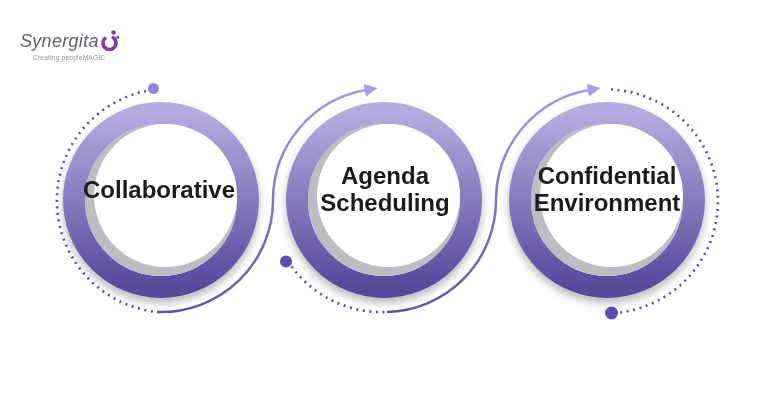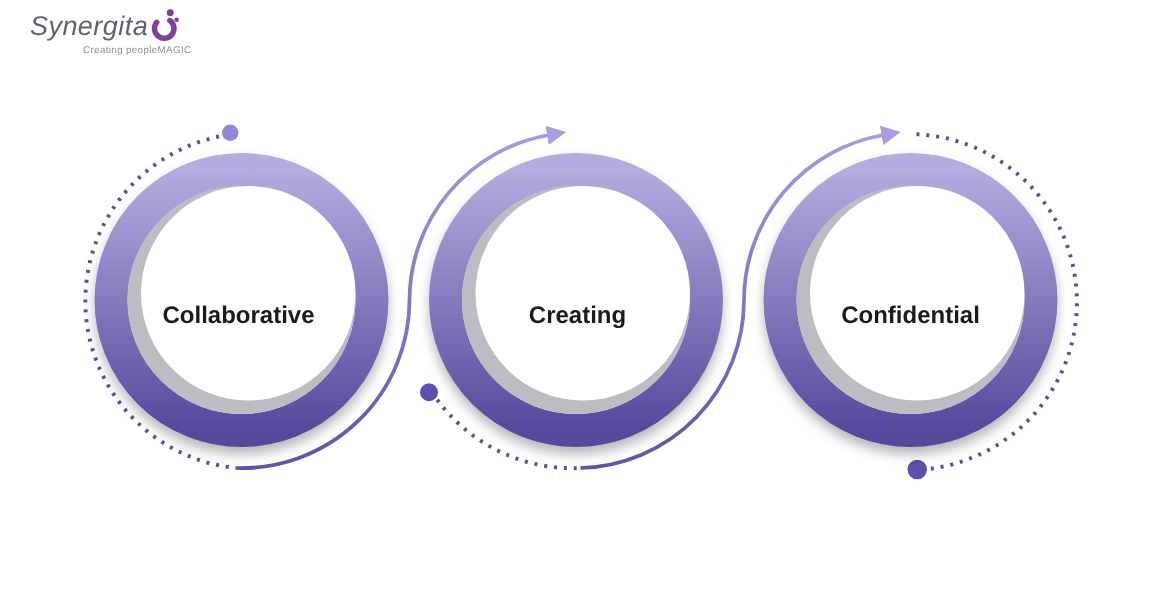--- a/index.html
+++ b/index.html
@@ -5,21 +5,21 @@
   html,body{margin:0;padding:0;background:#fff;}
   .stage{
     position:relative;
     width:768px;height:403px;
     background:#ffffff;
     overflow:hidden;
     font-family:"Liberation Sans", sans-serif;
   }
   .diagram-svg{position:absolute;left:0;top:0;width:768px;height:403px;}
   
-  .logo{position:absolute;left:20px;top:4px;width:130px;text-align:center;}
+  .logo{position:absolute;left:20px;top:28px;width:130px;}
   .logo-row{display:flex;align-items:flex-start;}
   .logo-name{
     font-size:18px;
     font-style:italic;
     font-weight:500;
     letter-spacing:.3px;
     color:var(--brand-text,#61616d);
     line-height:26px;
   }
   .logo-icon{margin-left:1px;margin-top:0;}
@@ -28,28 +28,28 @@
     letter-spacing:.25px;
     color:var(--tagline-text,#8f8f9b);
     margin-left:13px;
     margin-top:0px;
     white-space:nowrap;
   }
   
   .circle-label{
     position:absolute;
     width:190px;
-    top:183px;
+    top:162px;
     height:54px;
     display:flex;
     flex-direction:column;
     justify-content:center;
     align-items:center;
     text-align:center;
-    font-size:16px;
+    font-size:24px;
     font-weight:700;
     line-height:27px;
     color:var(--label-text,#1b1b1b);
   }
   .label-1{left:64px;}
   .label-2{left:290px;}
   .label-3{left:512px;align-items:center;}
 </style>
 </head>
 <body>
@@ -98,24 +98,26 @@
       <circle cx="607" cy="200" r="87" fill="none" stroke="url(#ringGrad)" stroke-width="22" filter="url(#ringShadow)"></circle>
       <circle cx="607" cy="200" r="76" style="fill:var(--gray-shadow,#bdbcc2)"></circle>
       <circle cx="611.5" cy="195.5" r="71.5" fill="#ffffff"></circle>
     </g>
   </svg>
 
   <div class="circle-label label-1">
     <span>Collaborative</span>
   </div>
   <div class="circle-label label-2">
-    <span>Creating</span>
+    <span>Agenda</span>
+    <span>Scheduling</span>
   </div>
   <div class="circle-label label-3">
     <span>Confidential</span>
+    <span>Environment</span>
   </div>
 
   <div class="logo">
     <div class="logo-row">
       <span class="logo-name">Synergita</span>
       <svg class="logo-icon" width="21" height="26" viewBox="0 0 21 26">
         <circle cx="9.5" cy="15" r="6.5" fill="none" style="stroke:var(--logo-purple,#7e3f9d)" stroke-width="3.6" stroke-dasharray="31 10" stroke-linecap="round" transform="rotate(-55 9.5 15)"></circle>
         <circle cx="13.5" cy="4.5" r="2.3" style="fill:var(--logo-purple,#7e3f9d)"></circle>
         <circle cx="17.8" cy="9.2" r="1.5" style="fill:var(--logo-purple,#7e3f9d)"></circle>
       </svg>

